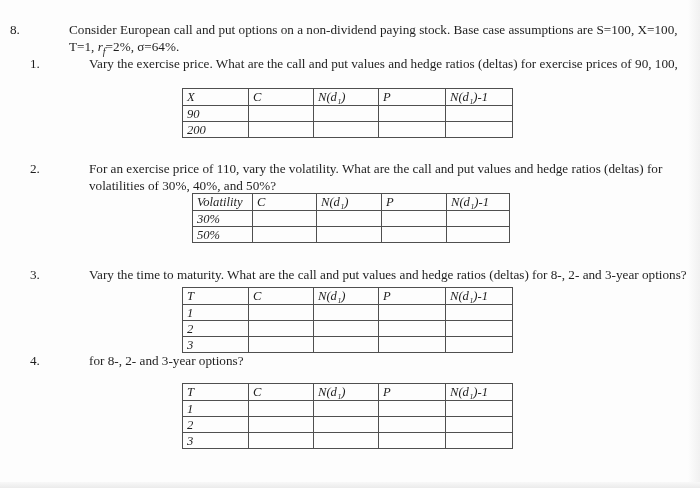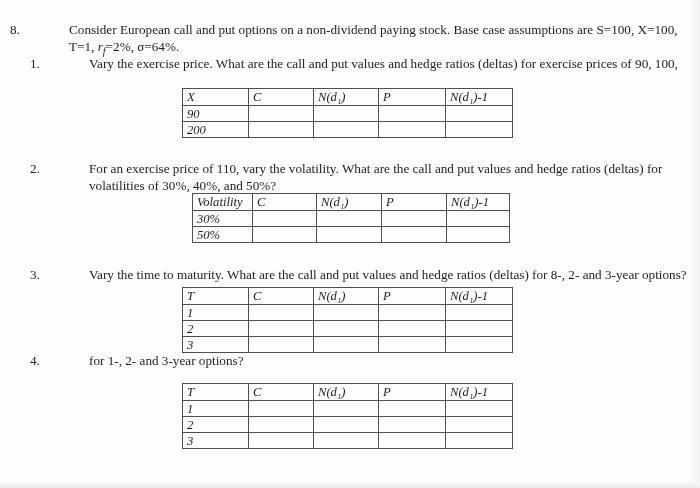--- a/index.html
+++ b/index.html
@@ -174,21 +174,21 @@
           <td></td>
           <td></td>
           <td></td>
         </tr>
       </tbody>
     </table>
 
   <div class="row" style="top:352px;left:30px;">
     <span class="num">4.</span>
     <div class="body">
-        <div class="line">for 1-, 2- and 3-year options?</div>
+        <div class="line">for 8-, 2- and 3-year options?</div>
       </div>
   </div>
   <table class="qtable" style="top:383px;left:182px;">
       <colgroup>
         <col style="width: 66px;">
         <col style="width: 65px;">
         <col style="width: 65px;">
         <col style="width: 67px;">
         <col style="width: 67px;">
       </colgroup>

